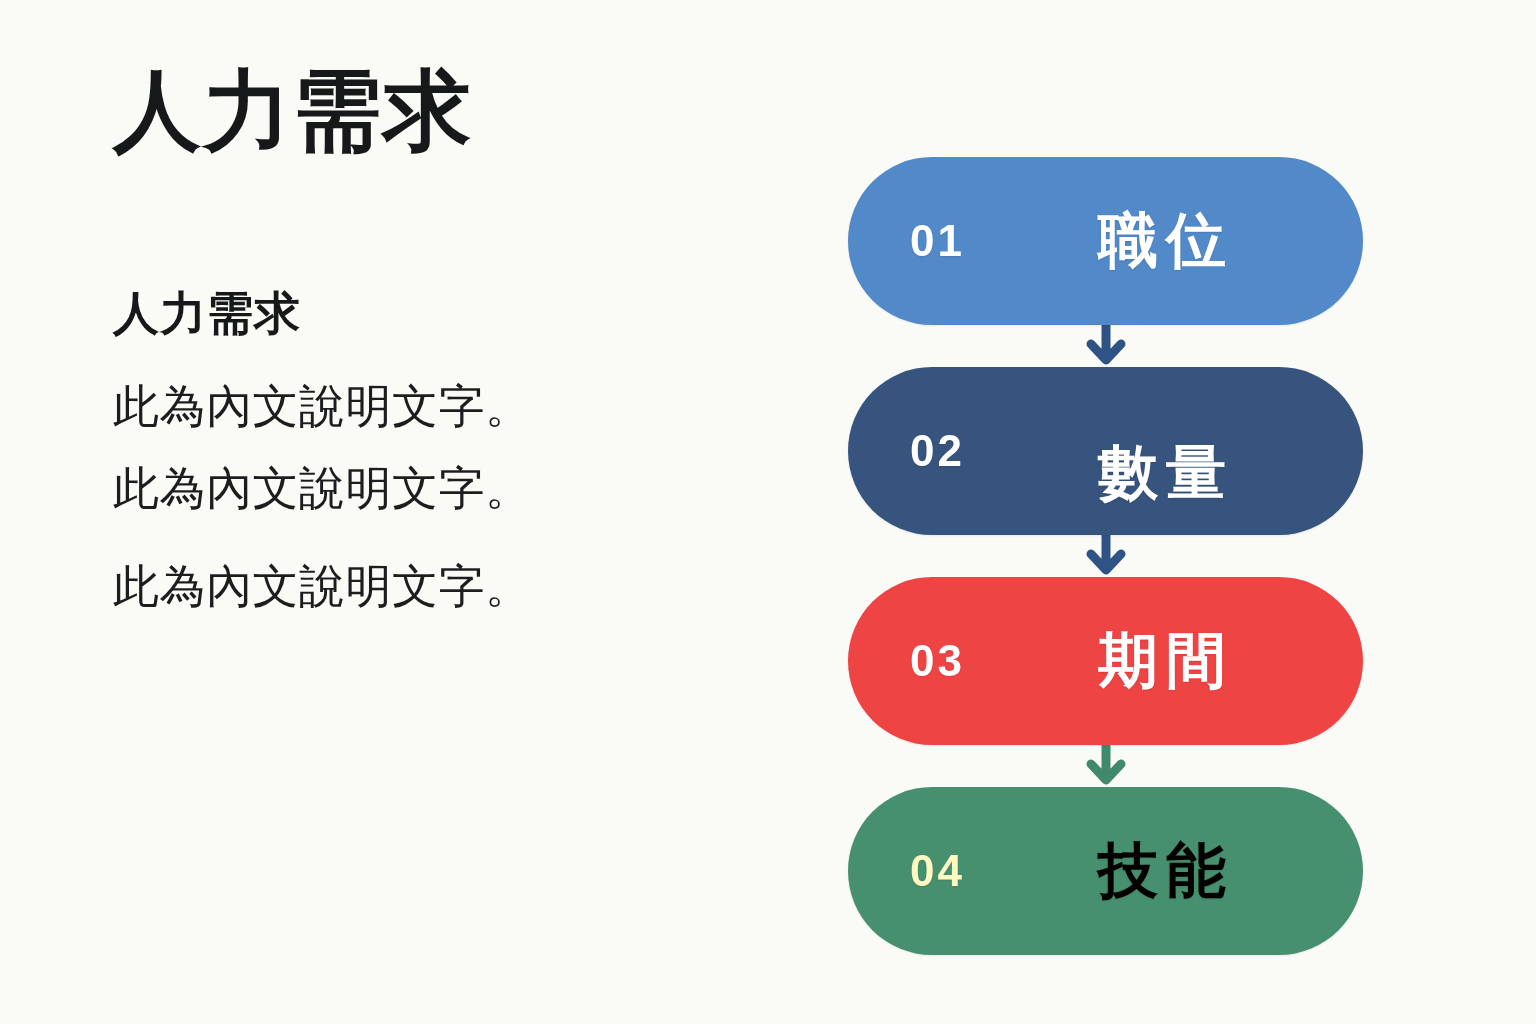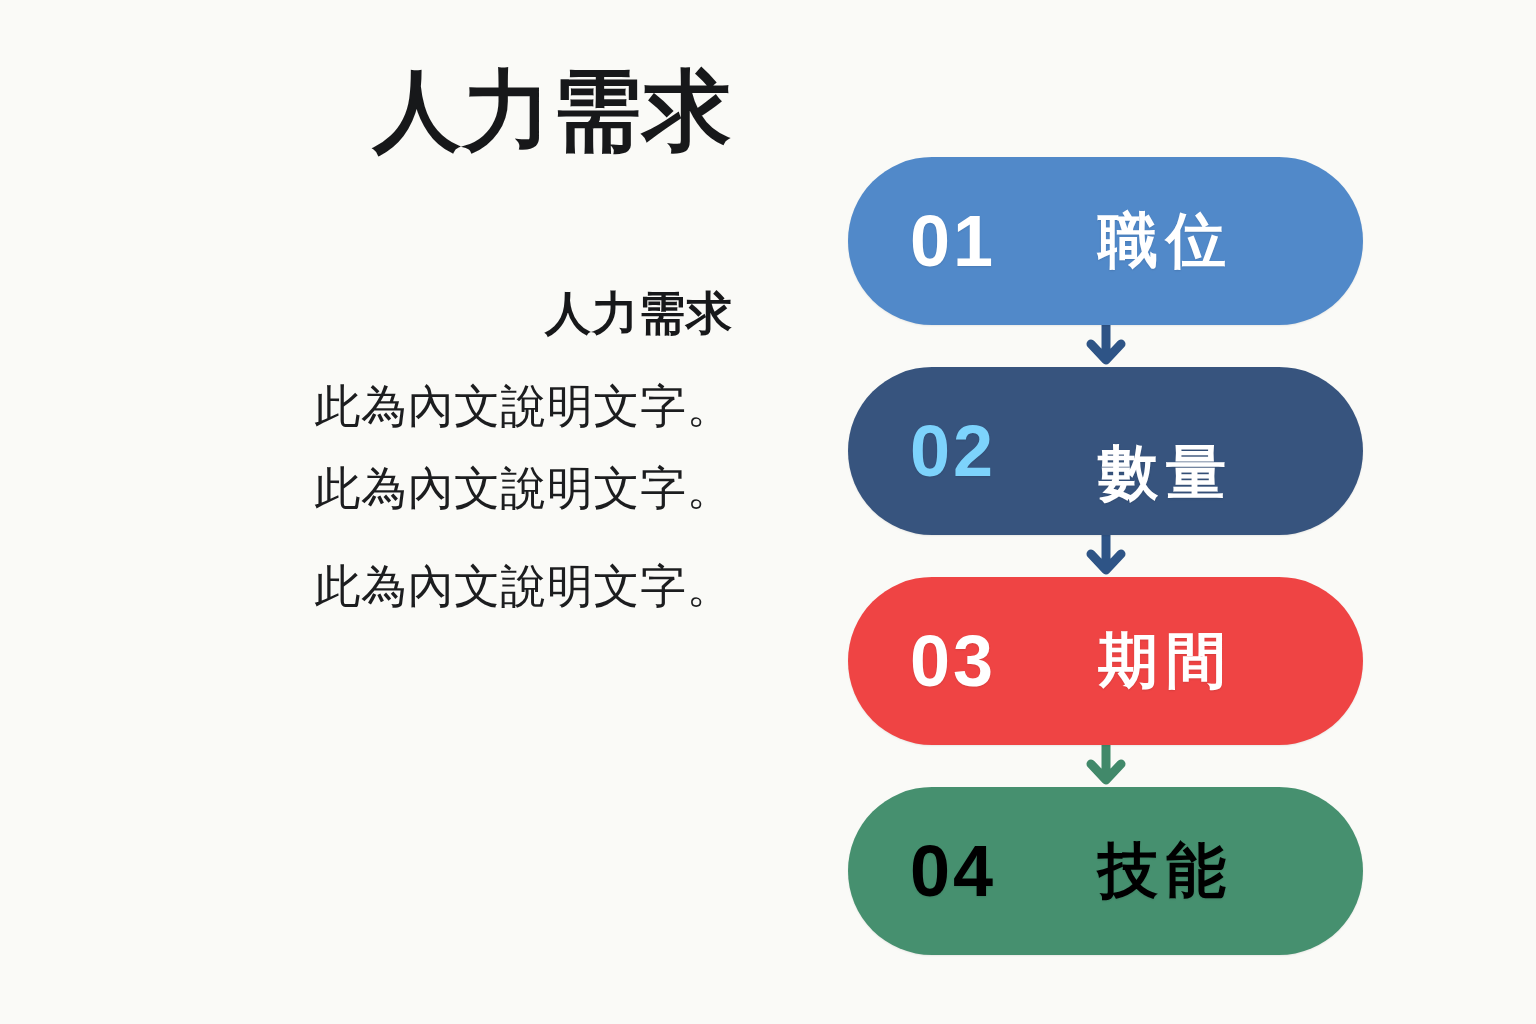--- a/index.html
+++ b/index.html
@@ -14,21 +14,20 @@
     background:#FAFAF7;
     font-family:"Liberation Sans", "DejaVu Sans", sans-serif;
     position:relative;
   }
 
   
   .slide {
     position:absolute;
     inset:0;
     background:#FAFAF7;
-    text-align:right;
   }
 
   
   .left-col {
     position:absolute;
     left:113px;
     top:62px;
     width:620px;
   }
 
@@ -83,21 +82,21 @@
     height:168px;
     border-radius:84px;
     display:flex;
     align-items:center;
     box-shadow:0 1px 2px rgba(0,0,0,0.07);
   }
 
   .step-num {
     position:absolute;
     left:62px;
-    font-size:72px;
+    font-size:44px;
     font-weight:700;
     color:#FFFFFF;
     letter-spacing:3px;
     line-height:1;
     text-shadow:0 1px 2px rgba(0,0,0,0.10);
   }
 
   .step-label {
     position:absolute;
     left:250px;
@@ -149,21 +148,21 @@
       <span class="step-label" style="color: rgb(255, 255, 255);">職位</span>
     </div>
 
     <div class="connector">
       <svg width="46" height="42" viewBox="0 0 46 42">
         <path class="arrow-path" d="M23 0 L23 26 M8 19 L23 35 L38 19" fill="none" stroke="#2E5486" stroke-width="9" stroke-linecap="round" stroke-linejoin="round"></path>
       </svg>
     </div>
 
     <div class="step" style="background: rgb(55, 84, 126);">
-      <span class="step-num" style="color: #7dd3fc;">02</span>
+      <span class="step-num" style="color: #ffffff;">02</span>
       <span class="step-label" style="color: rgb(255, 255, 255); margin-top: 44px;">數量</span>
     </div>
 
     <div class="connector">
       <svg width="46" height="42" viewBox="0 0 46 42">
         <path class="arrow-path" d="M23 0 L23 26 M8 19 L23 35 L38 19" fill="none" stroke="#2E5486" stroke-width="9" stroke-linecap="round" stroke-linejoin="round"></path>
       </svg>
     </div>
 
     <div class="step" style="background: #ef4444;">
@@ -171,19 +170,19 @@
       <span class="step-label" style="color: rgb(255, 255, 255);">期間</span>
     </div>
 
     <div class="connector">
       <svg width="46" height="42" viewBox="0 0 46 42">
         <path class="arrow-path" d="M23 0 L23 26 M8 19 L23 35 L38 19" fill="none" stroke="#41896A" stroke-width="9" stroke-linecap="round" stroke-linejoin="round"></path>
       </svg>
     </div>
 
     <div class="step" style="background: rgb(70, 144, 111);">
-      <span class="step-num" style="color: #000000;">04</span>
+      <span class="step-num" style="color: #fef9c3;">04</span>
       <span class="step-label" style="color: #000000;">技能</span>
     </div>
 
   </div>
 
 </div>
 
 </body></html>

